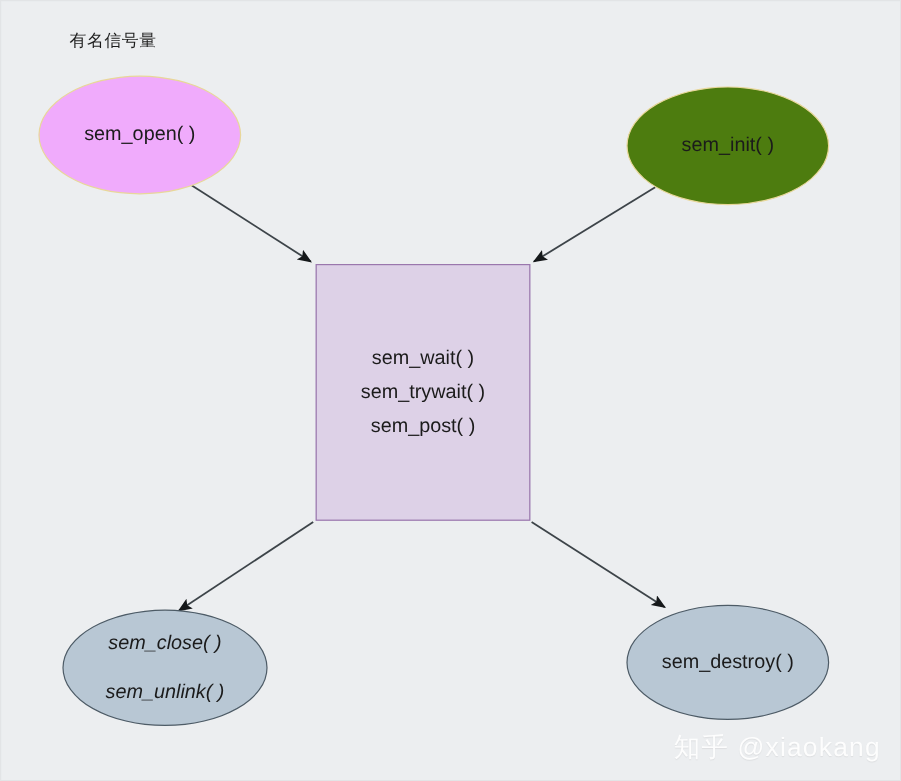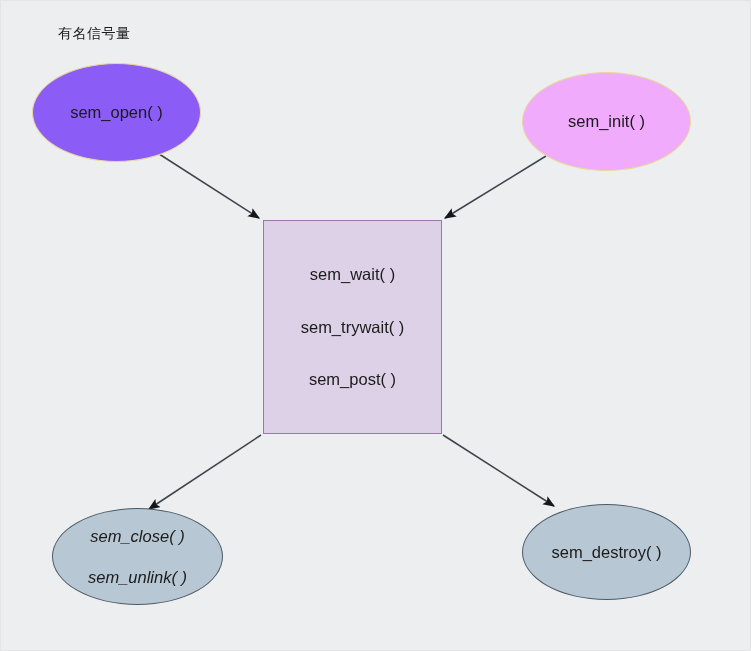--- a/index.html
+++ b/index.html
@@ -32,26 +32,26 @@
     box-sizing: border-box;
     display: flex;
     flex-direction: column;
     align-items: center;
     justify-content: center;
   }
   .ellipse {
     border-radius: 50%;
   }
   .ellipse-named {
-    background: #8b5cf6;
+    background: #f0abfc;
     border: 1.2px solid #e8d79a;
     align-items: center;
   }
   .ellipse-anon {
-    background: #f0abfc;
+    background: #4d7c0f;
     border: 1.2px solid #e8d79a;
   }
   .ellipse-cleanup {
     background: #b8c7d4;
     border: 1.2px solid #4d5b66;
   }
   .rect-ops {
     background: #ddd1e7;
     border: 1.2px solid #9a77ad;
   }
@@ -64,21 +64,21 @@
   }
   .ops-line {
     margin: 0;
     padding: 0;
   }
   .ops-stack {
     display: flex;
     flex-direction: column;
     align-items: center;
     justify-content: center;
-    gap: 32px;
+    gap: 8px;
   }
   .ellipse-stack {
     display: flex;
     flex-direction: column;
     align-items: center;
     justify-content: center;
     gap: 20px;
   }
   .caption {
     position: absolute;
@@ -146,14 +146,15 @@
       <div class="node-line">sem_unlink( )</div>
     </div>
   </div>
 
   <div class="node ellipse ellipse-cleanup" style="left:521px; top:503px; width:169px; height:96px;">
     <div class="ellipse-stack">
       <div class="node-line">sem_destroy( )</div>
     </div>
   </div>
 
+  <div class="watermark">知乎 @xiaokang</div>
 
 </div>
 
 </body></html>

